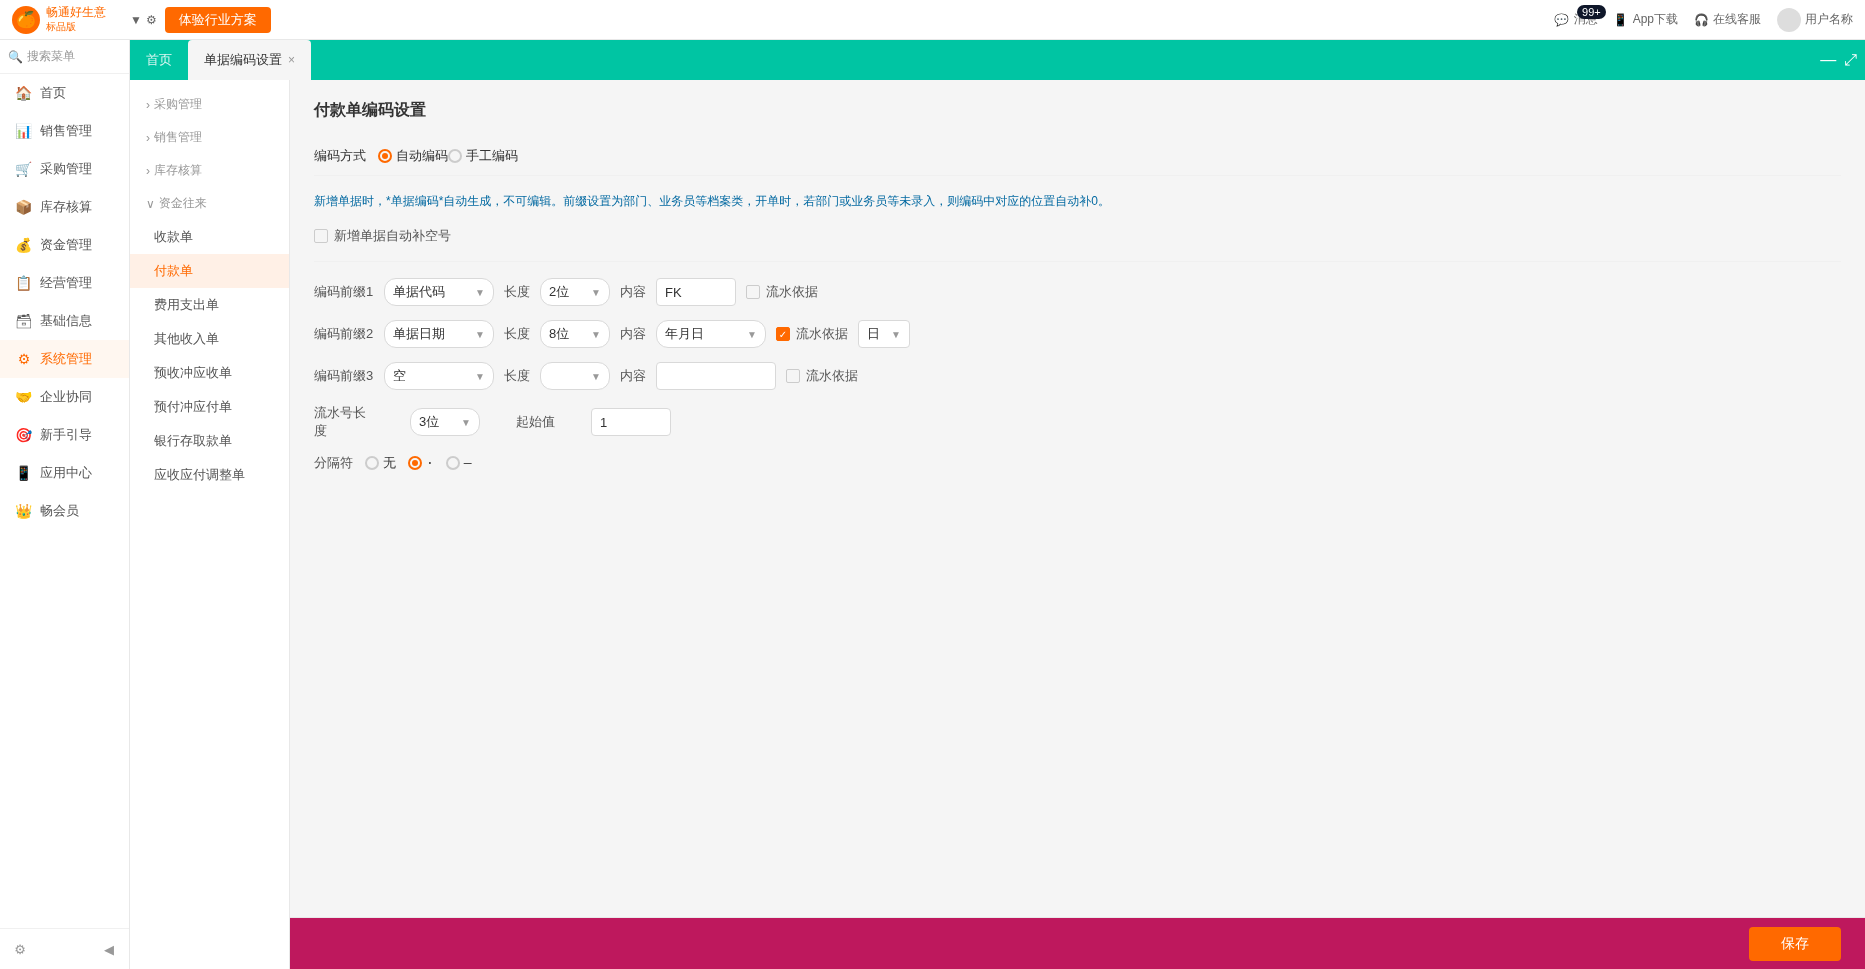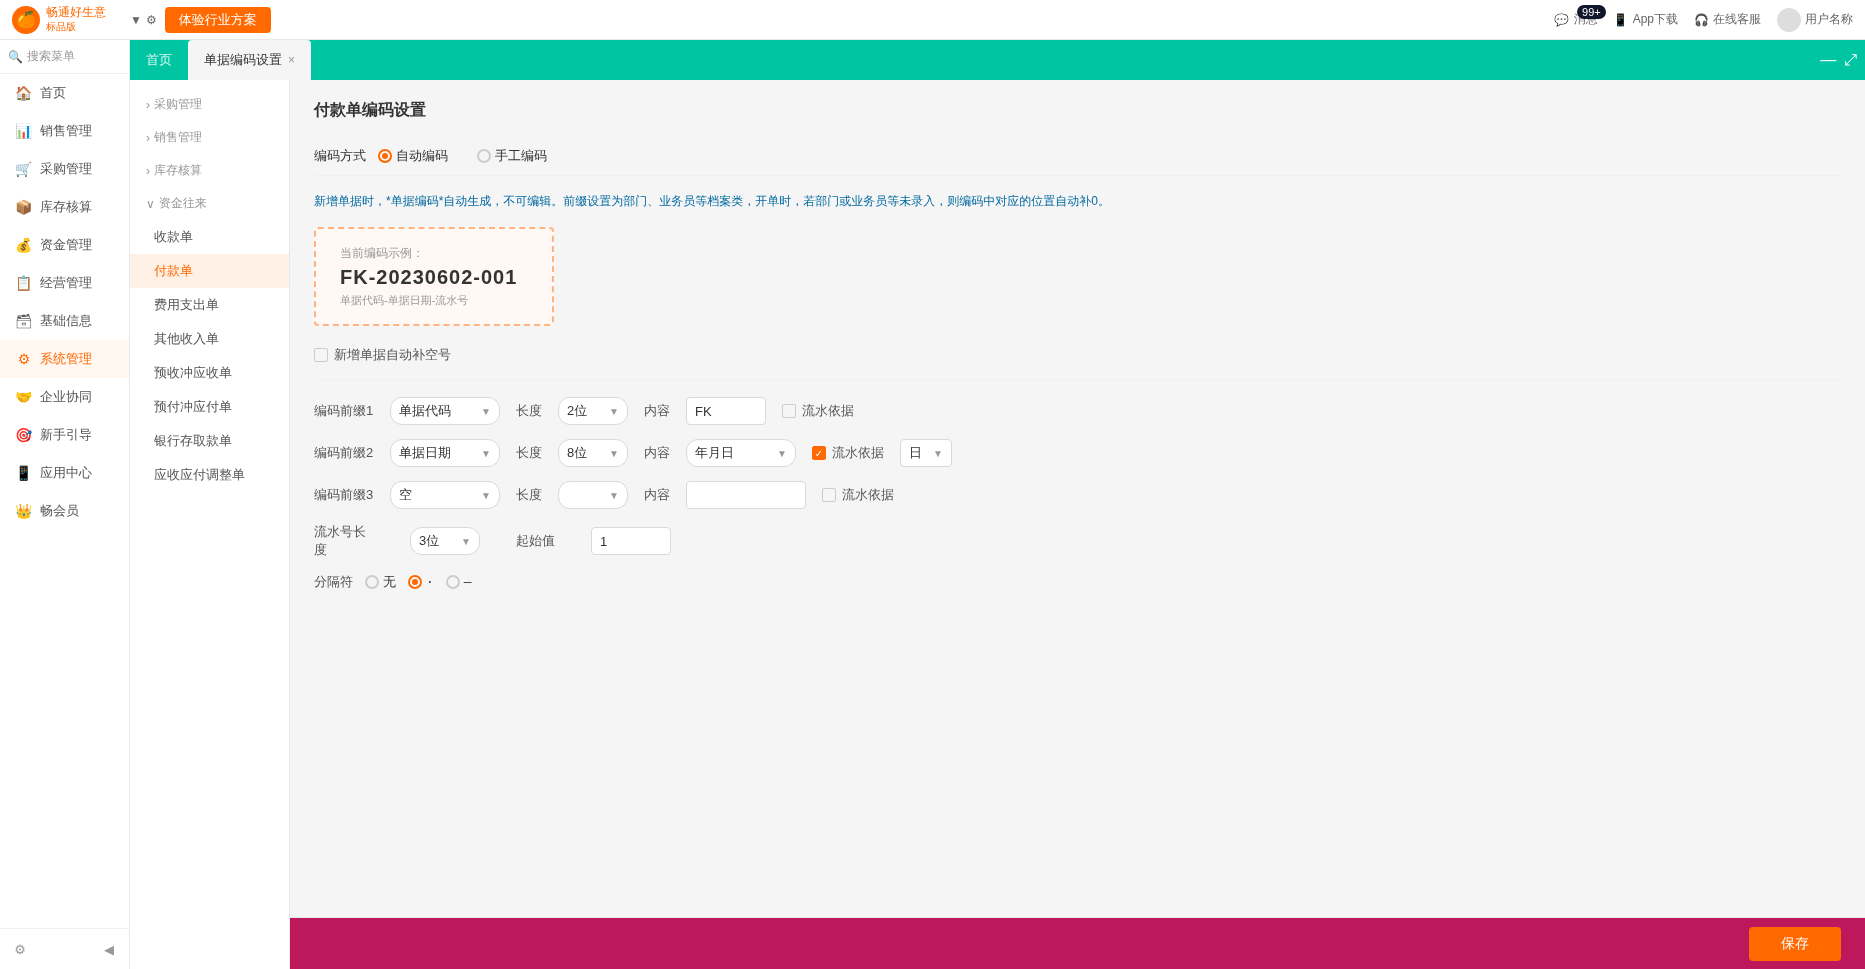--- a/index.html
+++ b/index.html
@@ -55,41 +55,41 @@
     .sub-menu-item.indent { padding-left: 24px; }
 
     
     .main-content { flex: 1; padding: 20px 24px; overflow-y: auto; }
 
     .page-title { font-size: 16px; font-weight: 600; color: #333; margin-bottom: 16px; }
 
     
     .section-row { display: flex; align-items: center; gap: 12px; margin-bottom: 16px; padding: 10px 0; border-bottom: 1px solid #f0f0f0; }
     .section-label { font-size: 13px; color: #333; }
-    .radio-group { display: flex; align-items: center; gap: 29px; }
+    .radio-group { display: flex; align-items: center; gap: 0; }
     .radio-item { display: flex; align-items: center; gap: 4px; cursor: pointer; font-size: 13px; }
     .radio-circle { width: 14px; height: 14px; border-radius: 50%; border: 2px solid #ccc; display: flex; align-items: center; justify-content: center; }
     .radio-circle.checked { border-color: #ff6900; }
     .radio-circle.checked::after { content: ''; width: 6px; height: 6px; background: #ff6900; border-radius: 50%; }
 
     
     .info-text { font-size: 12px; color: #0369a1; margin-bottom: 16px; line-height: 1.6; }
 
     
     .code-preview { border: 2px dashed #ffb380; background: #fff8f5; border-radius: 4px; padding: 16px 24px; display: inline-block; margin-bottom: 20px; min-width: 240px; }
     .code-preview-label { font-size: 12px; color: #999; margin-bottom: 4px; }
     .code-preview-value { font-size: 20px; font-weight: 700; color: #333; letter-spacing: 1px; }
     .code-preview-sub { font-size: 11px; color: #999; margin-top: 4px; }
 
     
     .checkbox-row { display: flex; align-items: center; gap: 6px; margin-bottom: 16px; font-size: 13px; color: #555; }
     .checkbox-box { width: 14px; height: 14px; border: 1px solid #ccc; border-radius: 2px; cursor: pointer; }
 
     
-    .form-row { display: flex; align-items: center; gap: 16px; margin-bottom: 14px; }
+    .form-row { display: flex; align-items: center; gap: 10px; margin-bottom: 14px; }
     .form-label { font-size: 13px; color: #555; width: 60px; flex-shrink: 0; }
     .form-select { height: 28px; border: 1px solid #d9d9d9; border-radius: 12px; padding: 6px 8px; font-size: 13px; color: #333; background: #fff; cursor: pointer; display: flex; align-items: center; justify-content: space-between; min-width: 90px; }
     .form-select-wide { min-width: 110px; }
     .form-input { height: 28px; border: 1px solid #d9d9d9; border-radius: 4px; padding: 0 8px; font-size: 13px; color: #333; background: #fff; min-width: 80px; display: flex; align-items: center; }
     .form-sublabel { font-size: 13px; color: #555; }
     .checkbox-checked { width: 14px; height: 14px; background: #ff6900; border: 1px solid #ff6900; border-radius: 2px; cursor: pointer; display: flex; align-items: center; justify-content: center; color: white; font-size: 10px; flex-shrink: 0; }
 
     
     .serial-row { display: flex; align-items: center; gap: 36px; margin-bottom: 14px; }
 
@@ -288,25 +288,20 @@
               </div>
             </div>
           </div>
 
           
           <div class="info-text">
             新增单据时，*单据编码*自动生成，不可编辑。前缀设置为部门、业务员等档案类，开单时，若部门或业务员等未录入，则编码中对应的位置自动补0。
           </div>
 
           
-          <div class="code-preview">
-            <div class="code-preview-label">当前编码示例：</div>
-            <div class="code-preview-value">FK-20230602-001</div>
-            <div class="code-preview-sub">单据代码-单据日期-流水号</div>
-          </div>
 
           
           <div class="checkbox-row">
             <div class="checkbox-box"></div>
             <span>新增单据自动补空号</span>
           </div>
 
           <hr class="divider-line">
 
           

